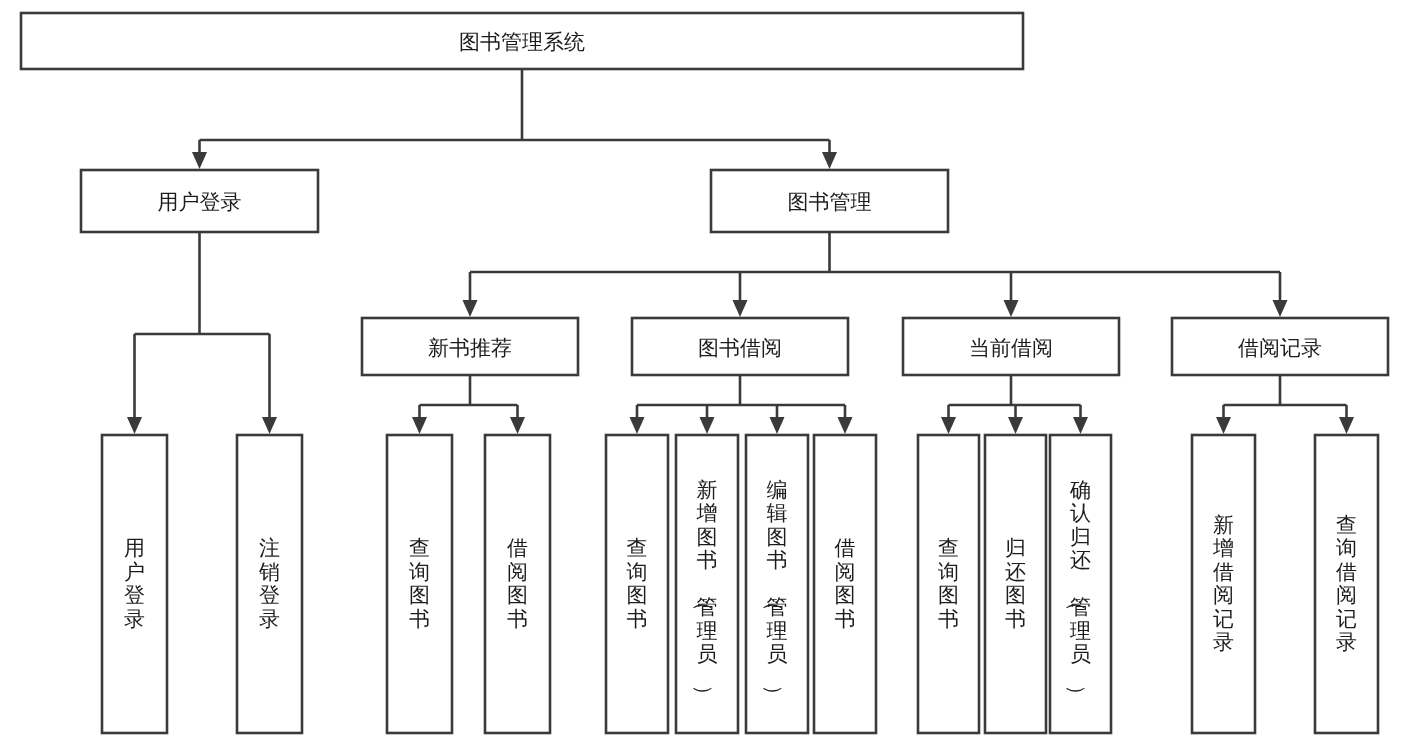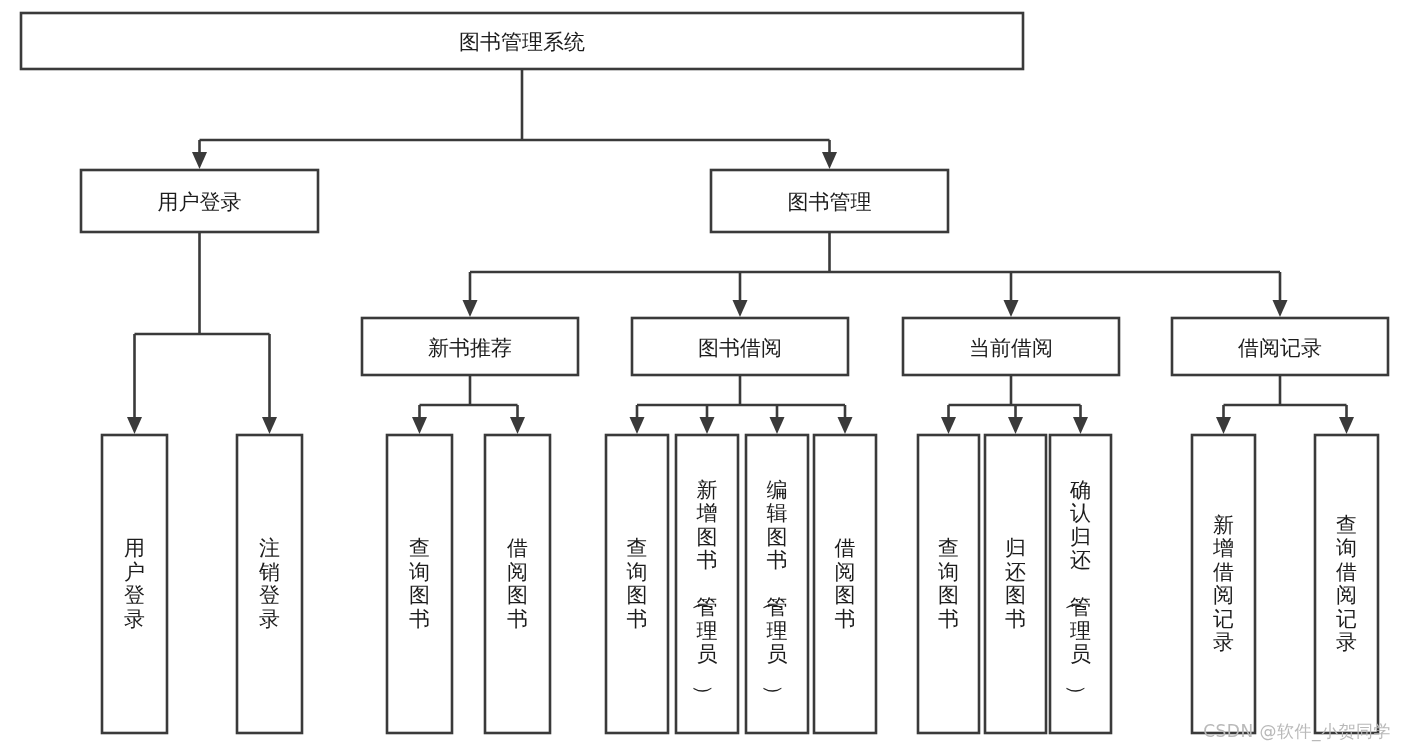--- a/index.html
+++ b/index.html
@@ -202,14 +202,13 @@
         <g>
           <rect x="1192" y="435" width="63" height="298" class="node-box"></rect>
           <text x="1223.5" y="531.83" class="node-label-v"><tspan x="1223.5" dy="0">新</tspan><tspan x="1223.5" dy="23.5">增</tspan><tspan x="1223.5" dy="23.5">借</tspan><tspan x="1223.5" dy="23.5">阅</tspan><tspan x="1223.5" dy="23.5">记</tspan><tspan x="1223.5" dy="23.5">录</tspan></text>
         </g>
         <g>
           <rect x="1315" y="435" width="63" height="298" class="node-box"></rect>
           <text x="1346.5" y="531.83" class="node-label-v"><tspan x="1346.5" dy="0">查</tspan><tspan x="1346.5" dy="23.5">询</tspan><tspan x="1346.5" dy="23.5">借</tspan><tspan x="1346.5" dy="23.5">阅</tspan><tspan x="1346.5" dy="23.5">记</tspan><tspan x="1346.5" dy="23.5">录</tspan></text>
         </g>
       </g>
   </svg>
-  <div class="watermark">CSDN @软件_小贺同学</div>
 </div>
 
 </body></html>

